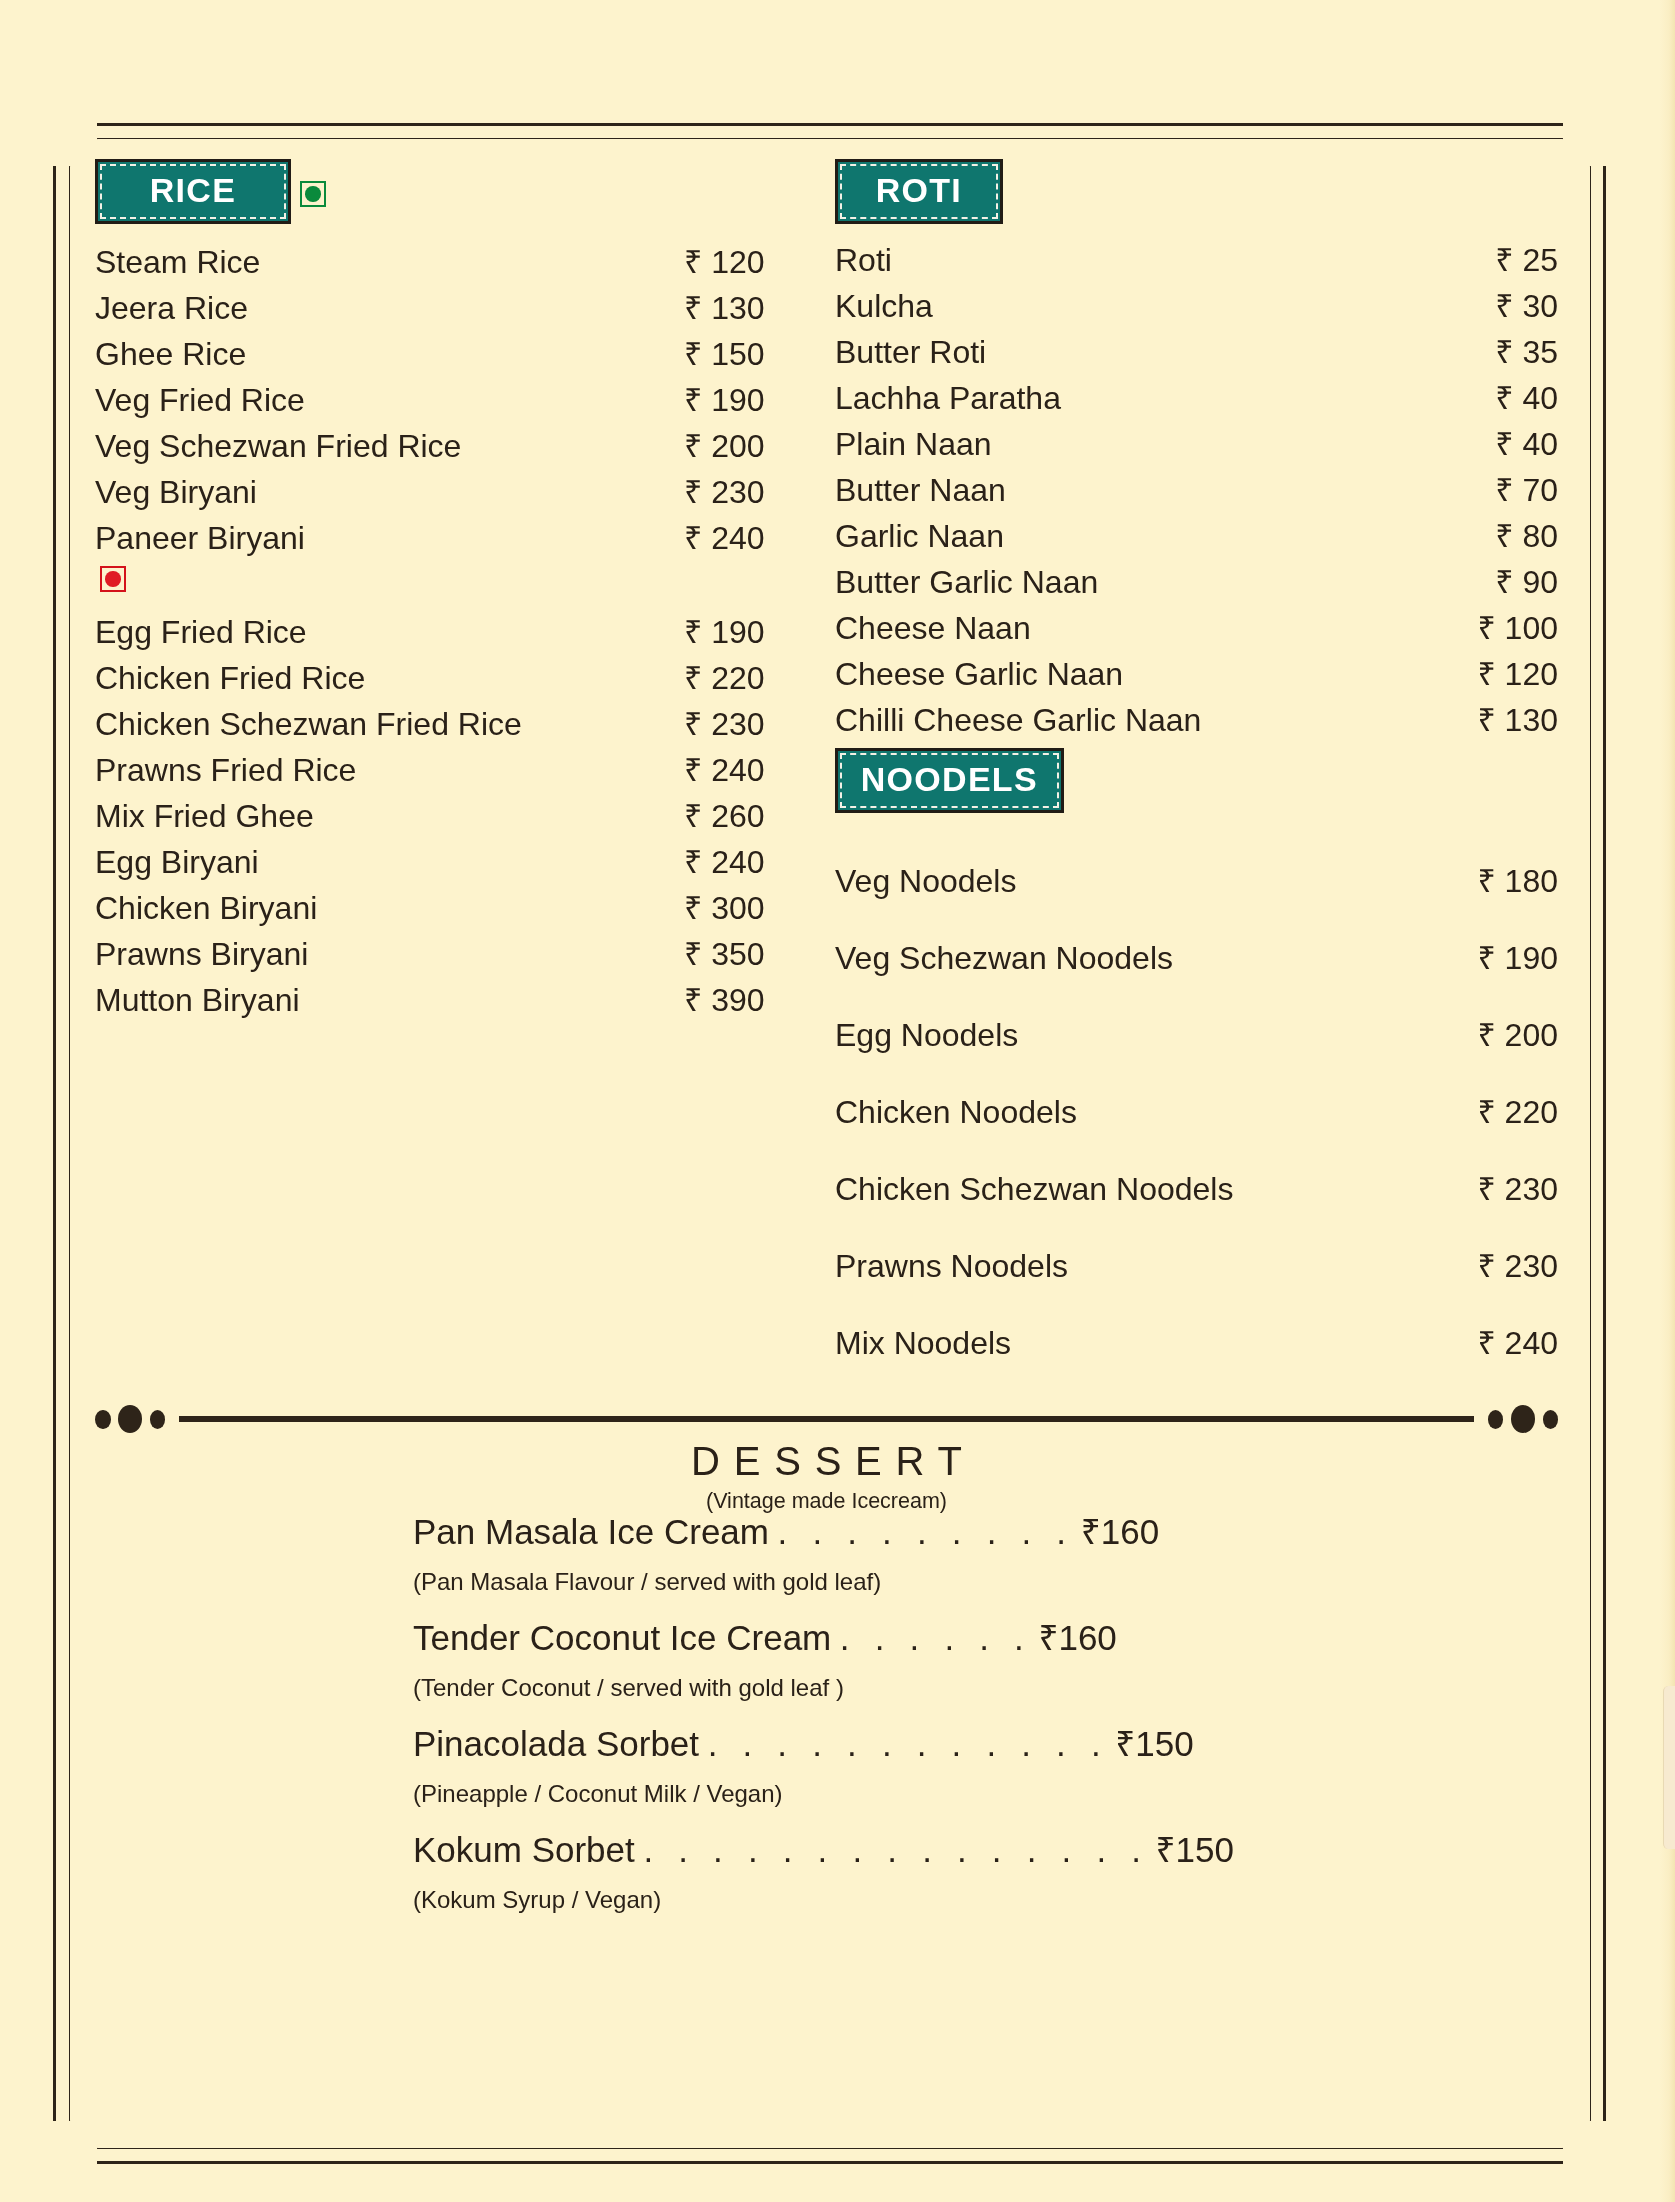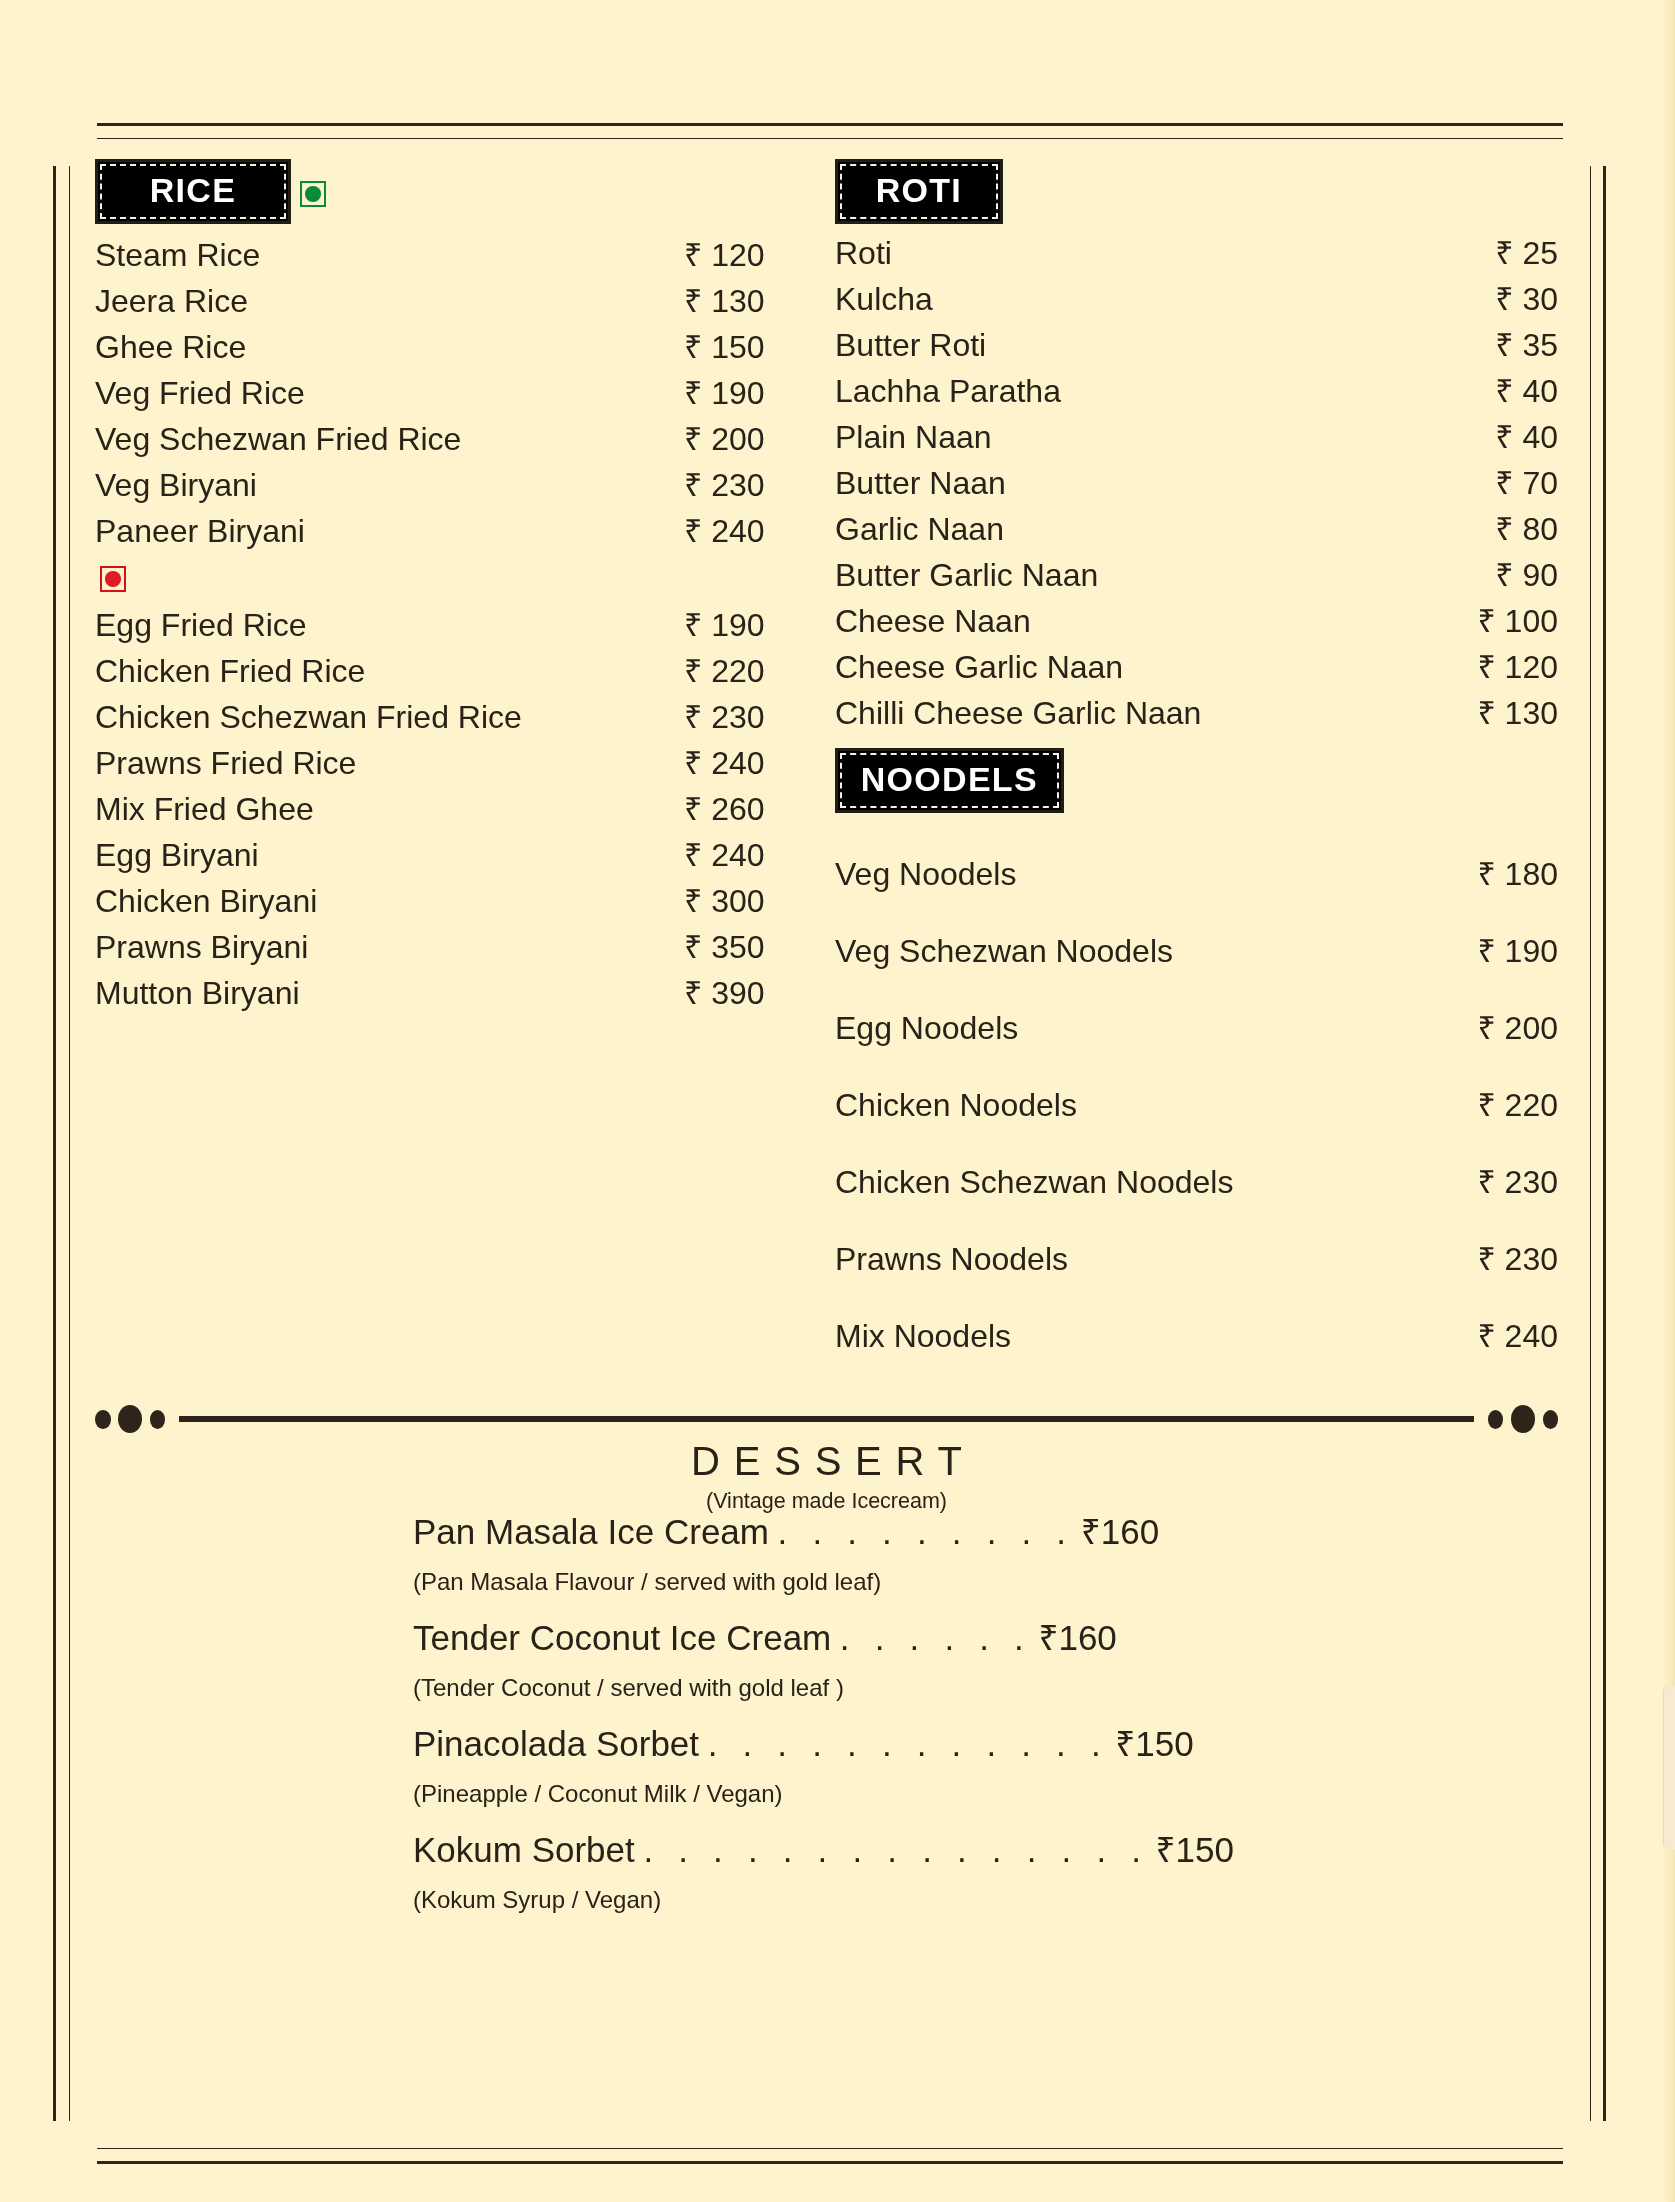--- a/index.html
+++ b/index.html
@@ -74,21 +74,21 @@
   .cols {
     display: flex;
     gap: 0px;
   }
   .col-left  { width: 697px; }
   .col-right { width: 723px; margin-left: 43px; }
 
   
   .chip {
     display: inline-block;
-    background: #000000;
+    background: #0f766e;
     border: 3.4px solid #211c16;
     padding: 1.7px;
     position: relative;
     margin-bottom: 6.9px;
   }
   .chip-inner {
     border: 2.6px dashed #f4f1e6;
     padding: 6.9px 26px 8.6px 26px;
     display: block;
   }
@@ -115,21 +115,21 @@
     margin: 12px 0 8.6px 5.2px;
   }
   .mark .dot { width: 15.5px; height: 15.5px; border-radius: 50%; background: #0a8a3c; }
   .mark.nonveg { border-color: #d4111a; }
   .mark.nonveg .dot { background: #e01b24; }
 
   
   .items { margin-top: 1.7px; }
   .row {
     display: flex;
-    align-items: center;
+    align-items: flex-end;
     font-size: 32px;
     line-height: 1.0;
     margin-bottom: 0px;
     white-space: nowrap;
   }
   .row .name { flex: 0 0 auto; }
   .row .spacer { flex: 1 1 auto; min-width: 6.9px; }
   .row .price { flex: 0 0 auto; text-align: left; }
 
   

